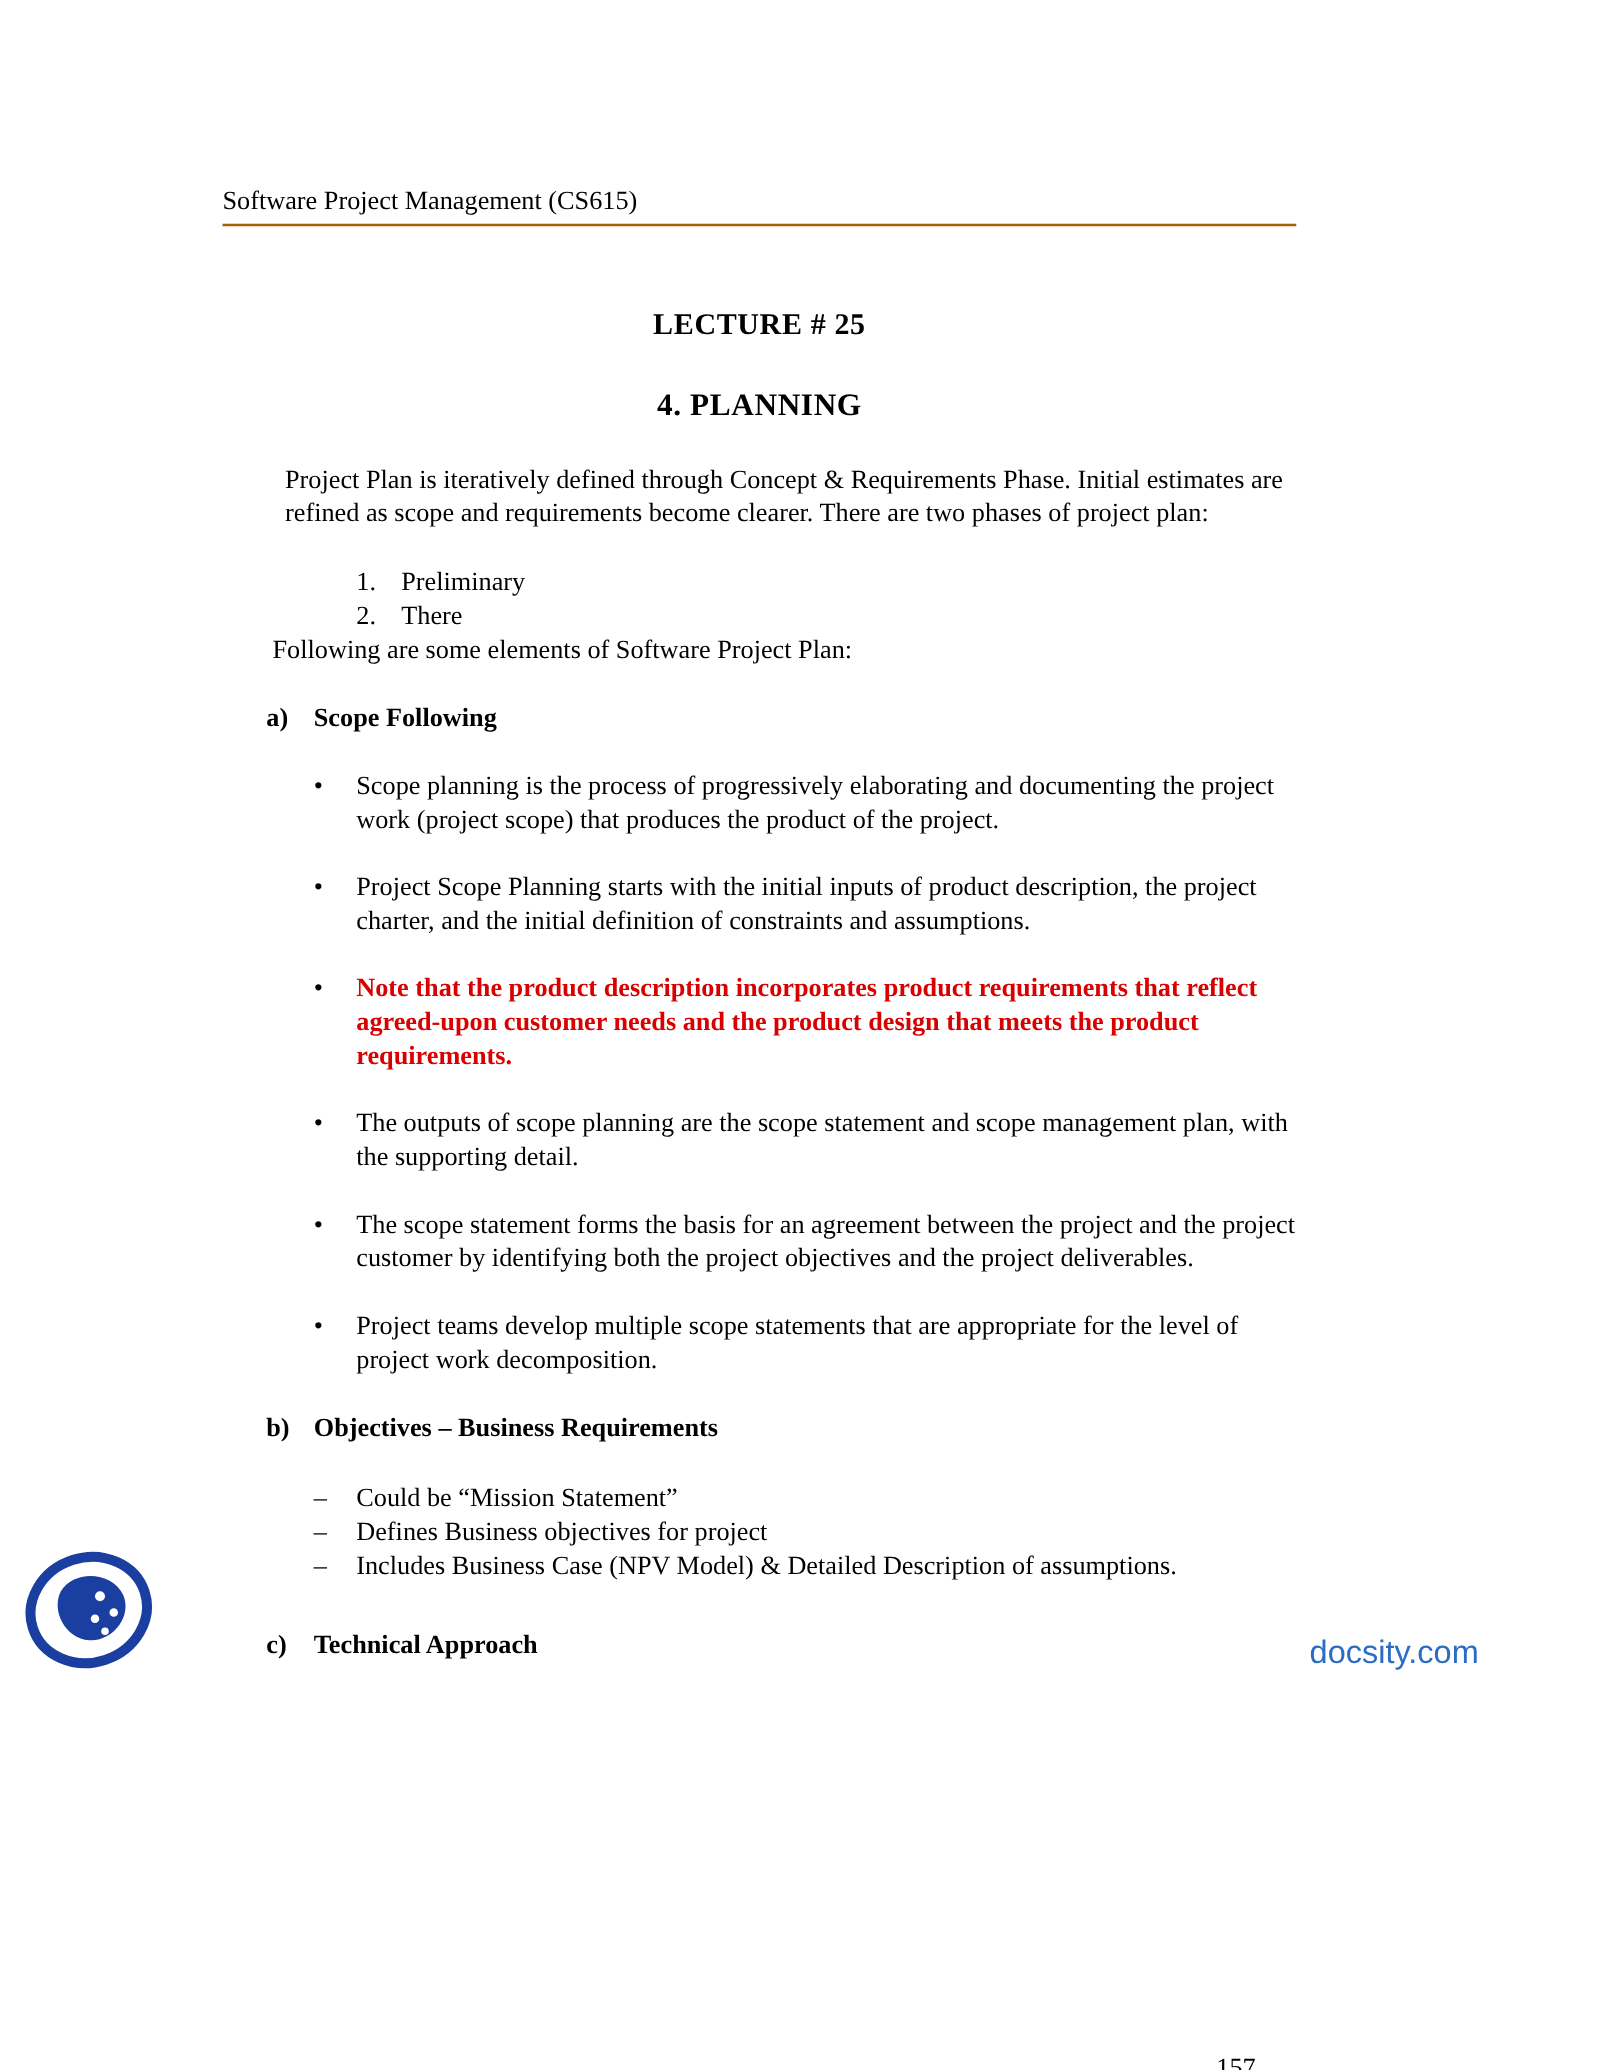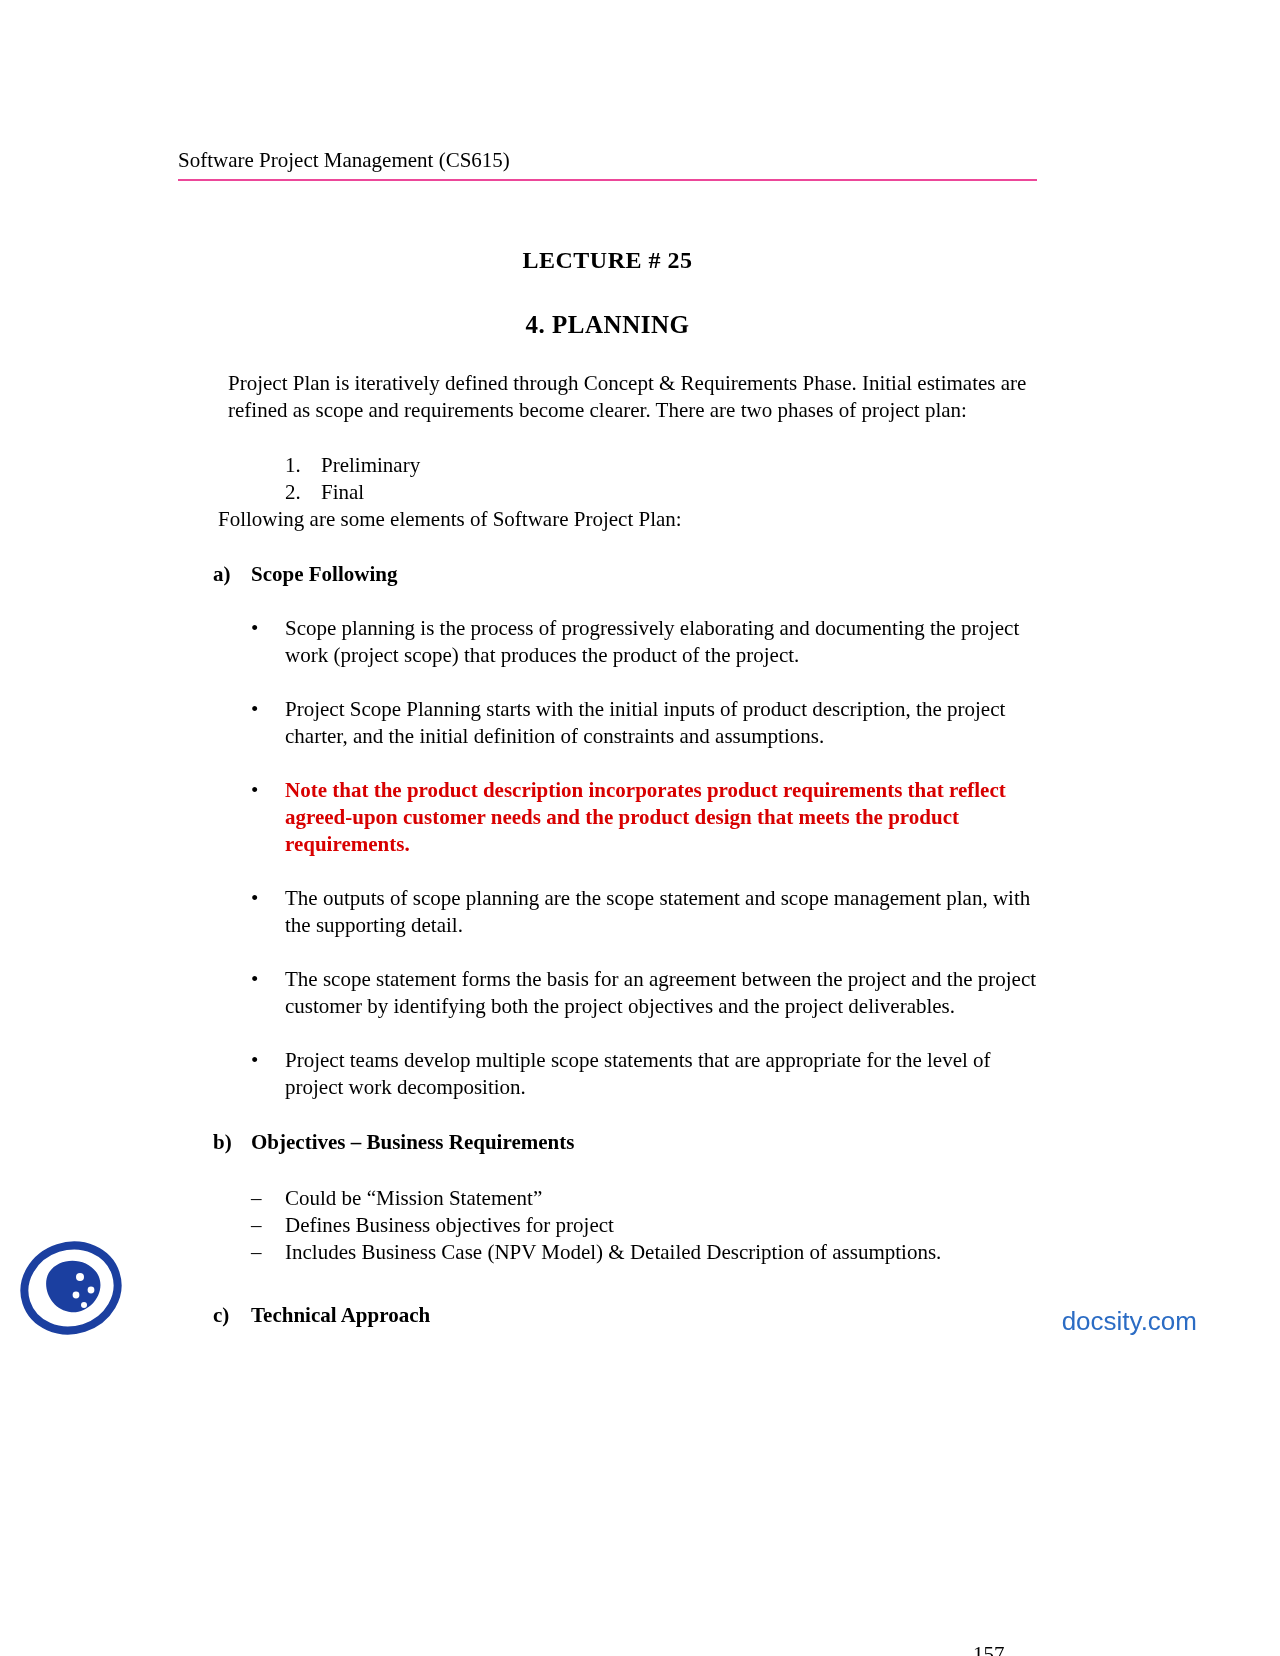--- a/index.html
+++ b/index.html
@@ -13,21 +13,21 @@
     overflow: hidden;
     font-family: "Liberation Serif", serif;
     color: #000000;
   }
   .content { padding: 148px 243px 0 178px; }
 
   .doc-header {
     font-size: 21px;
     line-height: 24px;
     padding-bottom: 7px;
-    border-bottom: 2px solid #ec4899;
+    border-bottom: 2px solid #a16207;
   }
 
   .lecture-title {
     text-align: center;
     font-weight: bold;
     font-size: 24px;
     line-height: 30px;
     margin-top: 64px;
     letter-spacing: 0.5px;
   }
@@ -103,21 +103,21 @@
     display: flex;
     font-size: 21px;
     line-height: 27px;
   }
 
   .tech-heading { margin-top: 36px; }
 
   .watermark {
     position: absolute;
     top: 1306px;
-    right: 83px;
+    right: 97px;
     font-family: "Liberation Sans", sans-serif;
     font-size: 26px;
     color: #2b6cc4;
   }
 
   .logo {
     position: absolute;
     left: 18px;
     top: 1232px;
     width: 106px;
@@ -145,21 +145,21 @@
     <div class="chapter-title">4. PLANNING</div>
 
 
     <p class="intro">Project Plan is iteratively defined through Concept &amp; Requirements Phase. Initial estimates are refined as scope and requirements become clearer. There are two phases of project plan:</p>
 
     <ol class="phases">
       <li>
         <span class="pnum">1.</span><span>Preliminary</span>
       </li>
       <li>
-        <span class="pnum">2.</span><span>Final</span>
+        <span class="pnum">2.</span><span>There</span>
       </li>
     </ol>
 
     <p class="following">Following are some elements of Software Project Plan:</p>
 
     <div class="sub-heading">
       <span class="label">a)</span><span>Scope Following</span>
     </div>
 
     <ul class="bullets">

